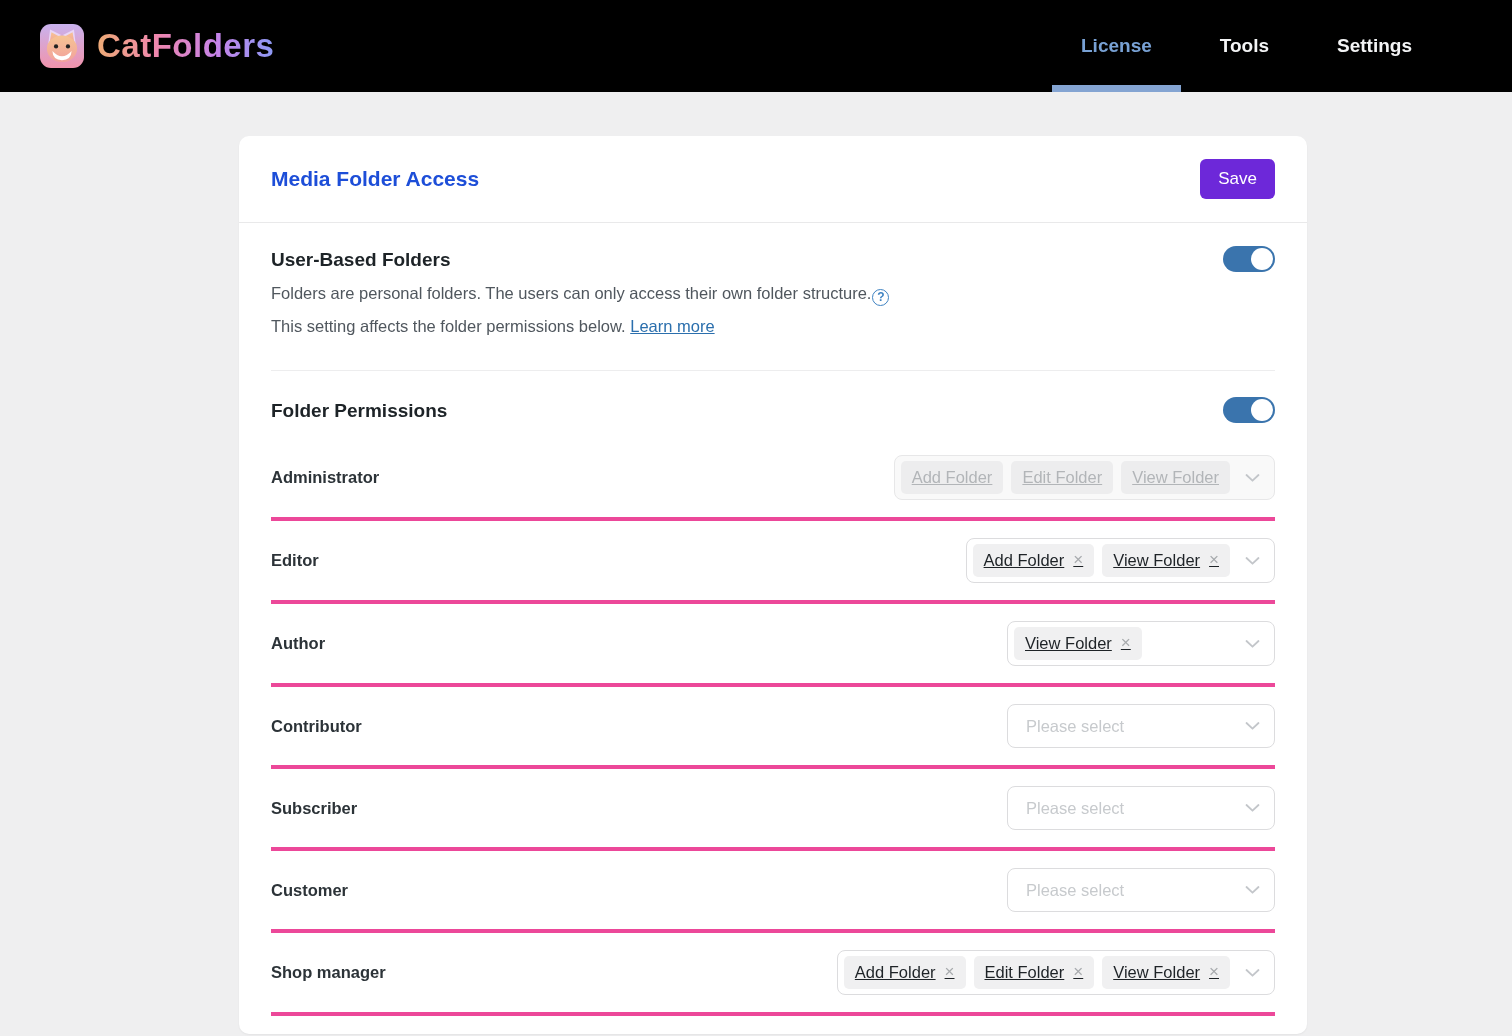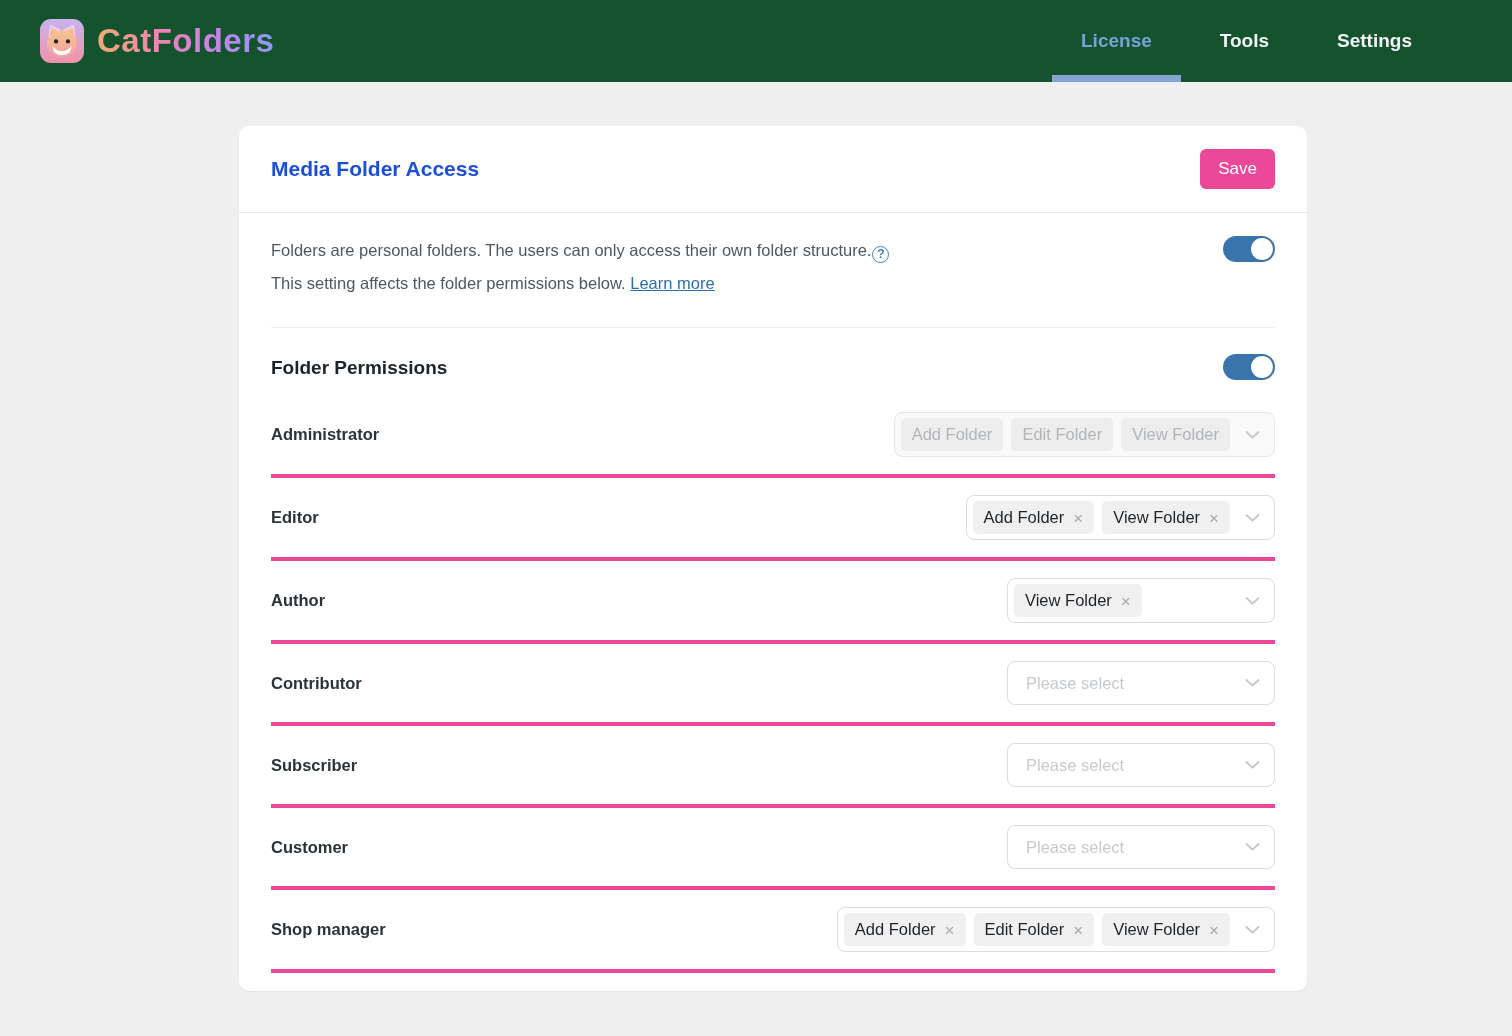--- a/index.html
+++ b/index.html
@@ -6,22 +6,22 @@
   html, body { width: 1512px; height: 1036px; }
   body {
     background: #efeff0;
     font-family: "Liberation Sans", sans-serif;
     color: #1d2327;
     overflow: hidden;
   }
 
   
   .navbar {
-    height: 82px;
-    background: #14532d;
+    height: 92px;
+    background: #000000;
     display: flex;
     align-items: center;
     padding: 0 40px;
   }
   .brand { display: flex; align-items: center; gap: 13px; }
   .brand-icon { width: 44px; height: 44px; display: block; }
   .brand-text {
     font-size: 33px;
     font-weight: bold;
     letter-spacing: .5px;
@@ -57,21 +57,21 @@
     border-radius: 10px;
     box-shadow: 0 1px 2px rgba(0,0,0,.05);
   }
   .card-header {
     display: flex; align-items: center; justify-content: space-between;
     padding: 23px 32px;
     border-bottom: 1px solid #e9e9ea;
   }
   .card-title { font-size: 21px; font-weight: bold; color: #1d4ed8; }
   .save-btn {
-    background: #ec4899;
+    background: #6d28d9;
     color: #fff;
     font-family: "Liberation Sans", sans-serif;
     font-size: 17px;
     border: none;
     border-radius: 6px;
     padding: 10px 18px;
     cursor: pointer;
   }
   .card-body { padding: 0 32px 18px; }
 
@@ -124,27 +124,28 @@
     min-height: 44px;
     min-width: 268px;
     border: 1px solid #dcdcde;
     border-radius: 8px;
     background: #fff;
     padding: 5px 44px 5px 6px;
     cursor: pointer;
   }
   .select .chevron { position: absolute; right: 14px; top: 50%; transform: translateY(-50%); display: flex; }
   .tag {
-    display: flex; align-items: flex-end; gap: 9px;
+    display: flex; align-items: flex-start; gap: 9px;
     background: #f0f0f1;
     border-radius: 5px;
     padding: 7px 11px;
     font-size: 16.5px;
     color: #1e2327;
     white-space: nowrap;
+    text-decoration: underline;
   }
   .tag .x { color: #a7aaad; font-size: 17px; line-height: 1; cursor: pointer; }
   .placeholder { color: #c7cacd; font-size: 16.5px; padding-left: 12px; }
   .select.disabled { background: #f9f9f9; border-color: #e7e7e8; }
   .select.disabled .tag { background: #ededee; color: #b2b5b8; }
 </style>
 </head>
 <body>
 
 <div class="navbar">
@@ -188,20 +189,21 @@
 <div class="card">
 
   <div class="card-header">
     <div class="card-title">Media Folder Access</div>
     <button class="save-btn">Save</button>
   </div>
 
   <div class="card-body">
 
     <div class="section section-user">
+      <div class="section-title">User-Based Folders</div>
       <div class="section-desc">
         <span>Folders are personal folders. The users can only access their own folder structure.</span><span class="help-icon">?</span>
       </div>
       <div class="section-note">
         <span>This setting affects the folder permissions below.</span>
         <span class="learn-link">Learn more</span>
       </div>
       <div class="toggle">
         <span class="knob"></span>
       </div>

